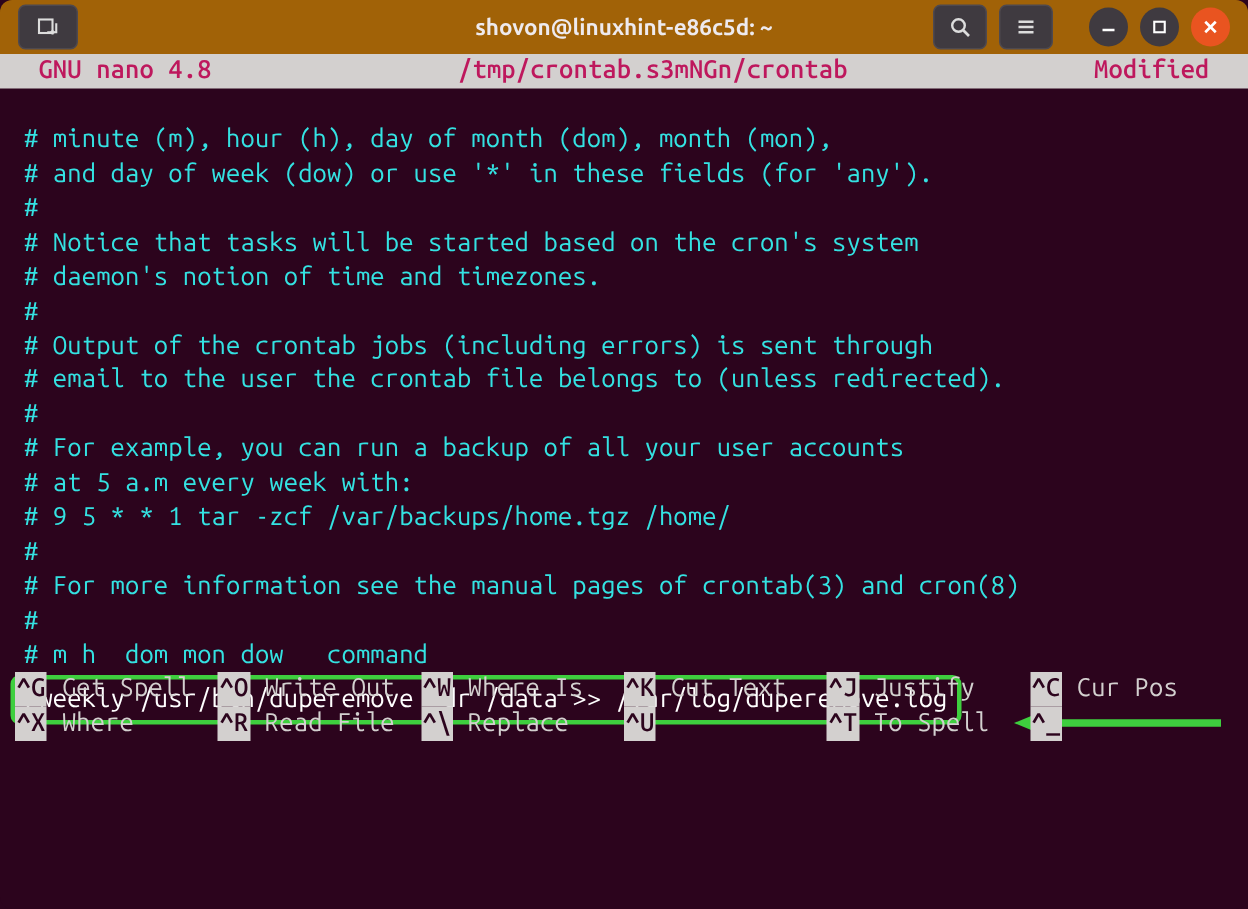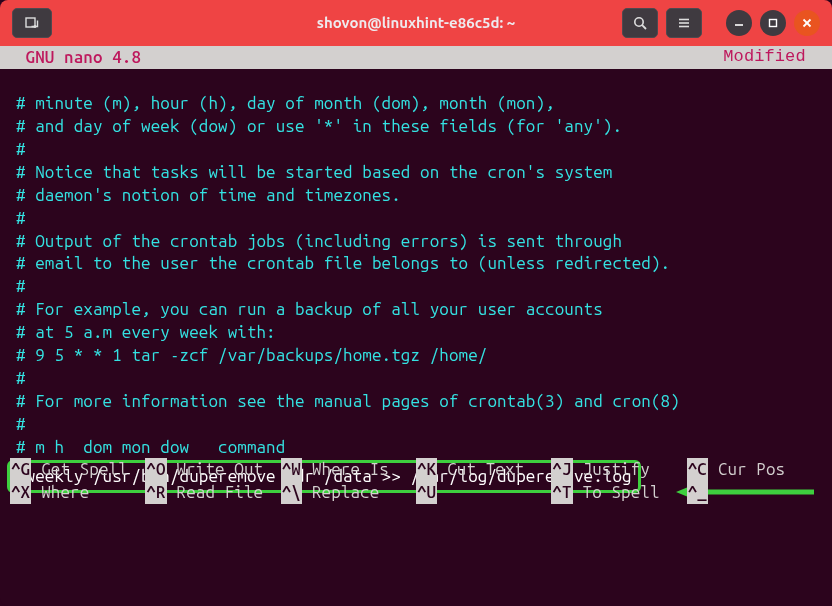--- a/index.html
+++ b/index.html
@@ -4,22 +4,22 @@
 <style>
   * { box-sizing: border-box; margin: 0; padding: 0; }
   html, body { width: 832px; height: 606px; overflow: hidden; }
   body {
     background: #2c041d;
     font-family: "Ubuntu Mono", "DejaVu Sans Mono", monospace;
     font-size: 17px;
     line-height: 1.35;
   }
   .titlebar {
-    height: 46px;
-    background: #ef4444;
+    height: 36px;
+    background: #a16207;
     display: flex;
     align-items: center;
     padding: 0 12px;
     position: relative;
   }
   .tb-left { display: flex; align-items: center; gap: 6px; }
   .tb-btn, .tb-btn-w {
     height: 30px;
     border-radius: 5px;
     background: #3f3a40;
@@ -62,21 +62,21 @@
   .nano-header {
     background: #d3d0cf;
     color: #be185d;
     padding: 0 16px;
     display: flex;
     white-space: pre;
     font-weight: 500;
   }
   .nh-left { flex: 0 0 auto; }
   .nh-center { flex: 1; text-align: center; }
-  .nh-right { flex: 0 0 auto; margin-left: auto; font-family: Liberation Mono, monospace; }
+  .nh-right { flex: 0 0 auto; margin-left: auto; }
   .content {
     padding: 0 16px;
     white-space: pre;
     color: #34e2e2;
   }
   .highlight-box {
     display: inline-block;
     border: 3px solid #3ecf3e;
     border-radius: 6px;
     padding: 2px 6px;
@@ -171,20 +171,21 @@
           <line x1="1.5" y1="1.5" x2="8.5" y2="8.5" stroke="#fff" stroke-width="1.8"></line>
           <line x1="8.5" y1="1.5" x2="1.5" y2="8.5" stroke="#fff" stroke-width="1.8"></line>
         </svg>
       </div>
     </div>
   </div>
 
   <div class="terminal">
     <div class="nano-header">
       <span class="nh-left"> GNU nano 4.8</span>
+      <span class="nh-center">/tmp/crontab.s3mNGn/crontab</span>
       <span class="nh-right">Modified </span>
     </div>
 
     <div class="content">
 <span># minute (m), hour (h), day of month (dom), month (mon),</span>
 <span># and day of week (dow) or use '*' in these fields (for 'any').</span>
 <span>#</span>
 <span># Notice that tasks will be started based on the cron's system</span>
 <span># daemon's notion of time and timezones.</span>
 <span>#</span>

